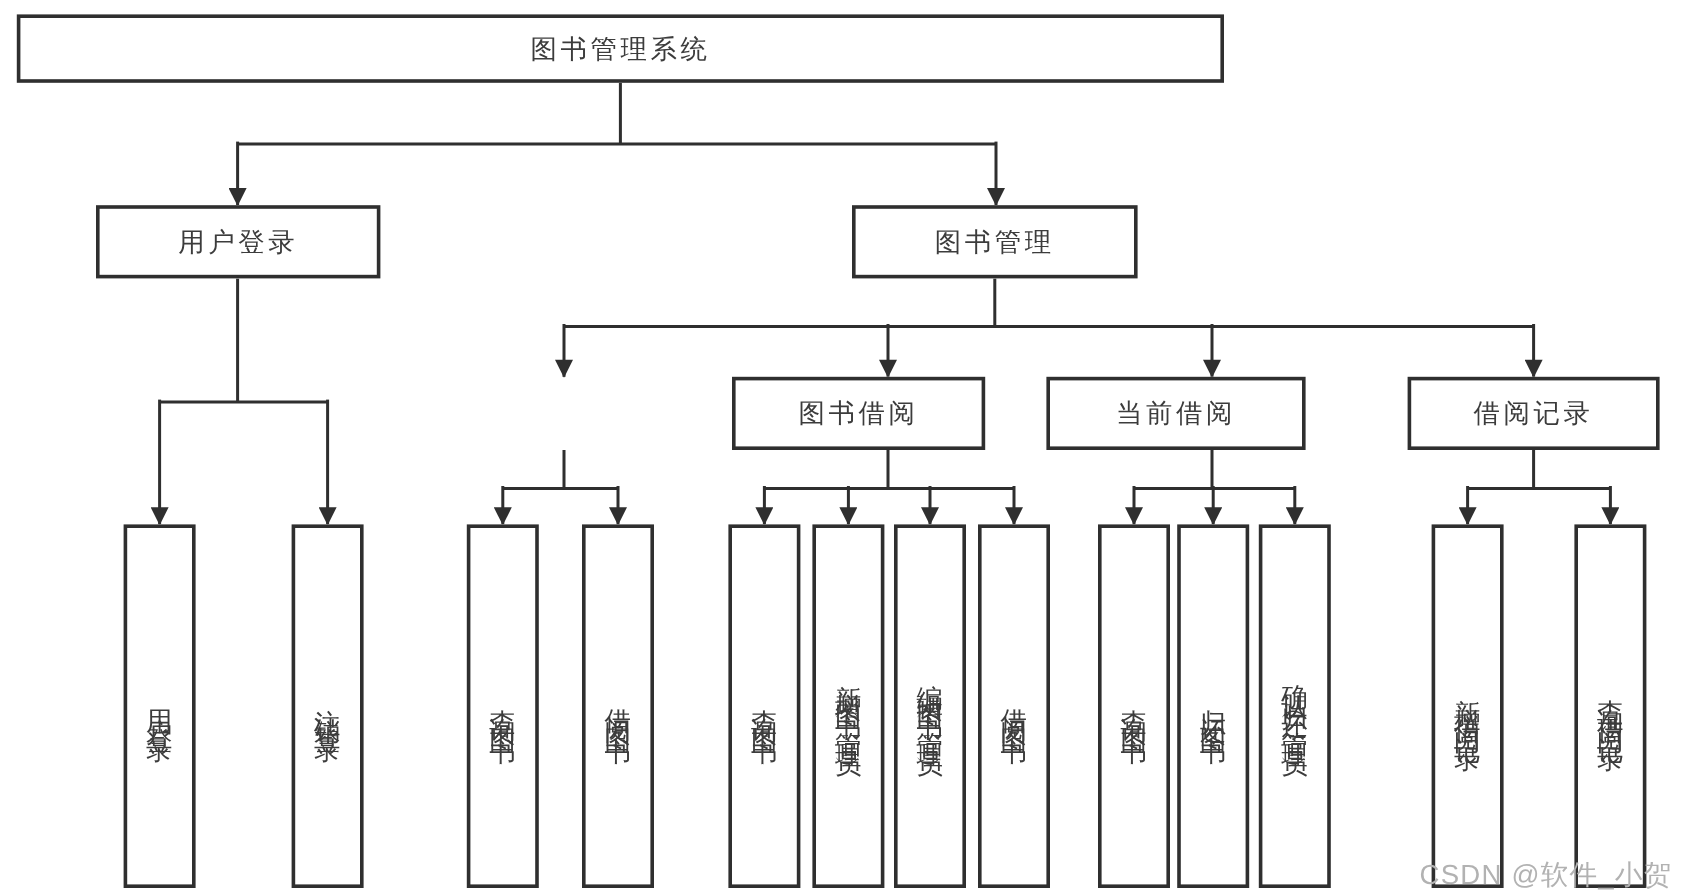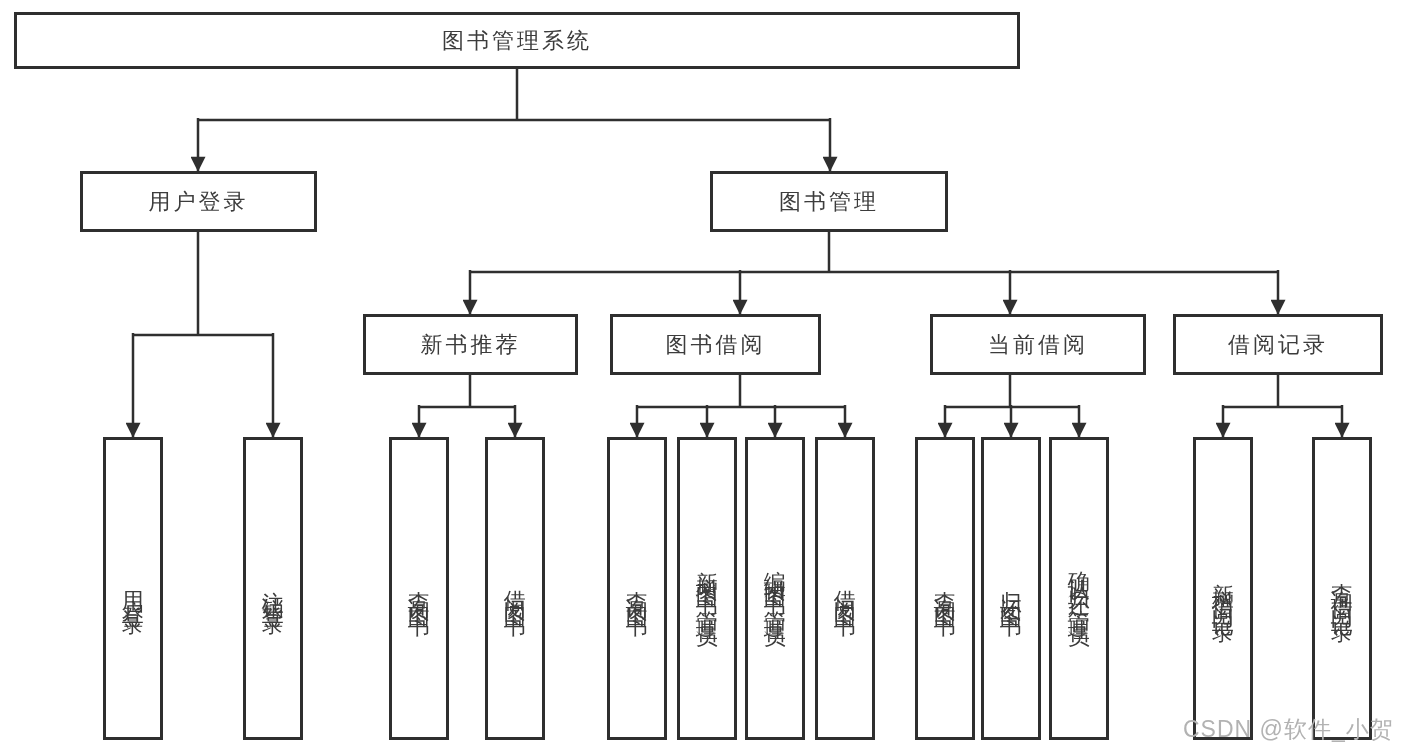--- a/index.html
+++ b/index.html
@@ -64,23 +64,22 @@
     <line x1="1079" y1="405" x2="1079" y2="437" marker-end="url(#arrow)"></line>
     <line x1="1223" y1="405" x2="1223" y2="437" marker-end="url(#arrow)"></line>
     <line x1="1342" y1="405" x2="1342" y2="437" marker-end="url(#arrow)"></line>
   </svg>
 
   <div class="box hbox" style="left:14px;top:12px;width:1006px;height:57px;">图书管理系统</div>
 
   <div class="box hbox" style="left:80px;top:171px;width:237px;height:61px;">用户登录</div>
   <div class="box hbox" style="left:710px;top:171px;width:238px;height:61px;">图书管理</div>
 
-  <div class="box hbox" style="left:363px;top:314px;width:215px;height:61px;">新书推荐</div>
   <div class="box hbox" style="left:610px;top:314px;width:211px;height:61px;">图书借阅</div>
-  <div class="box hbox" style="left:930px;top:314px;width:216px;height:61px;">当前借阅</div>
+  <div class="box hbox" style="left:872px;top:314px;width:216px;height:61px;">当前借阅</div>
   <div class="box hbox" style="left:1173px;top:314px;width:210px;height:61px;">借阅记录</div>
 
   <div class="box vbox" style="left:103px;">用户登录</div>
   <div class="box vbox" style="left:243px;">注销登录</div>
   <div class="box vbox" style="left:389px;">查询图书</div>
   <div class="box vbox" style="left:485px;">借阅图书</div>
   <div class="box vbox" style="left:607px;">查询图书</div>
   <div class="box vbox" style="left:677px;">新增图书（管理员）</div>
   <div class="box vbox" style="left:745px;">编辑图书（管理员）</div>
   <div class="box vbox" style="left:815px;">借阅图书</div>

